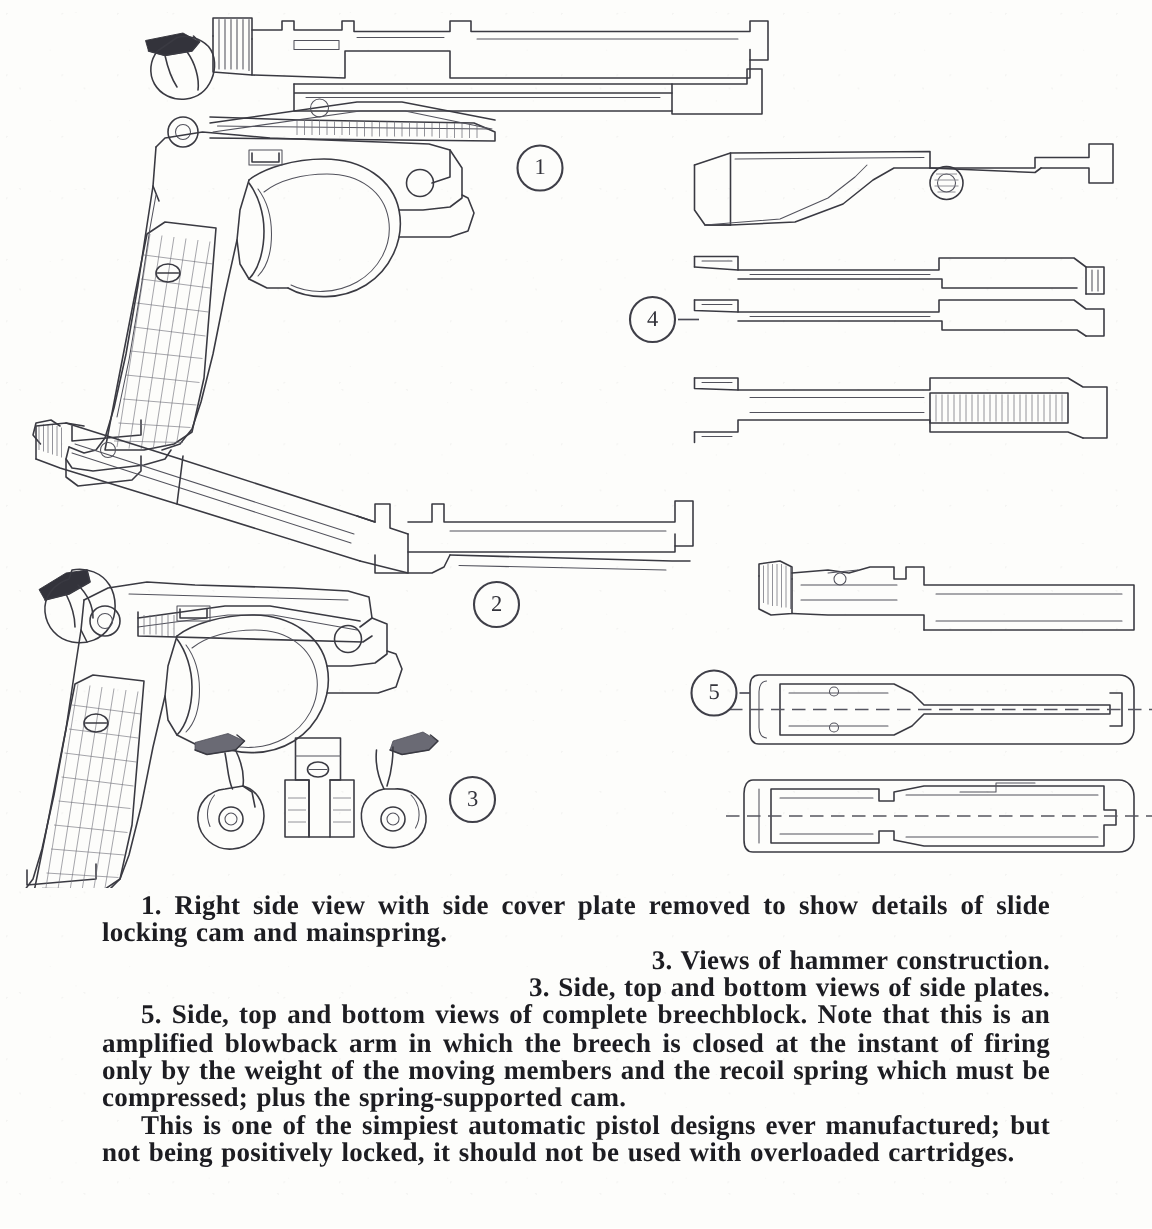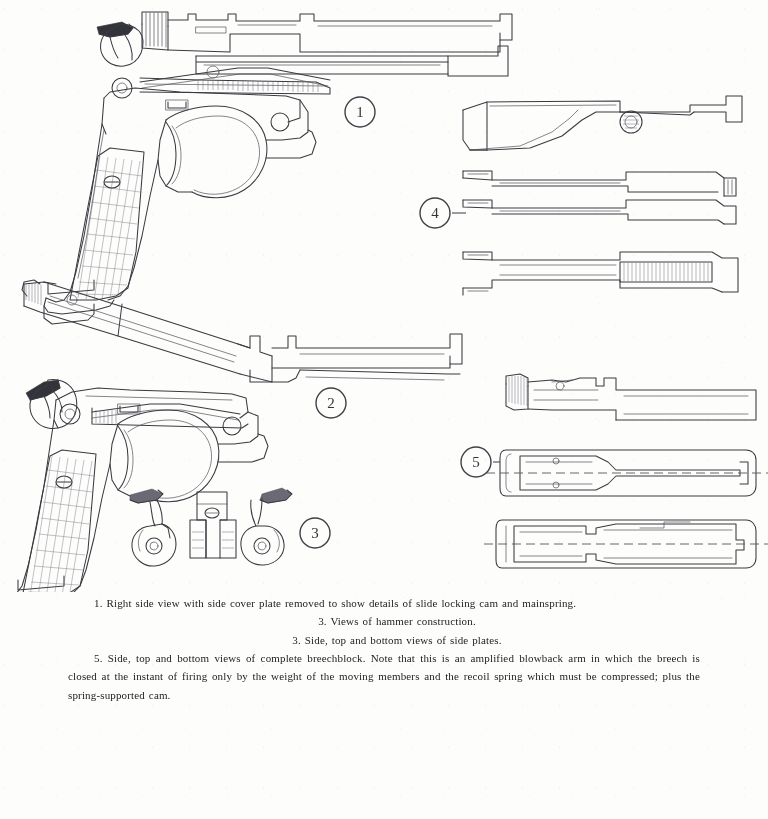--- a/index.html
+++ b/index.html
@@ -82,35 +82,35 @@
     fill: none;
   }
 
   
   #caption {
     position: absolute;
     left: 68px;
     top: 594px;
     width: 632px;
     font-family: "Liberation Serif", serif;
-    font-size: 11px;
+    font-size: 18px;
     line-height: 18.35px;
     color: #1d1d22;
-    font-weight: normal;
+    font-weight: bold;
     letter-spacing: 0.15px;
   }
   #caption p {
     margin: 0;
     text-align: justify;
     text-justify: inter-word;
     text-indent: 26px;
     word-spacing: 1.0px;
   }
   #caption p.last-of-para {
-    text-align: center;
+    text-align: right;
   }
   
   #grain {
     position: absolute;
     inset: 0;
     pointer-events: none;
     opacity: 0.035;
     background-image:
       radial-gradient(circle at 12% 22%, #000 0.6px, transparent 0.7px),
       radial-gradient(circle at 63% 71%, #000 0.5px, transparent 0.6px),
@@ -491,16 +491,17 @@
       </g>
 
     </svg>
   </div>
 
   <div id="caption">
     <p>1.  Right side view with side cover plate removed to show details of slide locking cam and mainspring.</p>
     <p class="last-of-para">3.  Views of hammer construction.</p>
     <p class="last-of-para">3.  Side, top and bottom views of side plates.</p>
     <p>5.  Side, top and bottom views of complete breechblock. Note that this is an amplified blowback arm in which the breech is closed at the instant of firing only by the weight of the moving members and the recoil spring which must be compressed; plus the spring-supported cam.</p>
+    <p>This is one of the simpiest automatic pistol designs ever manufactured; but not being positively locked, it should not be used with overloaded cartridges.</p>
   </div>
 
   <div id="grain"></div>
 </div>
 
 </body></html>

